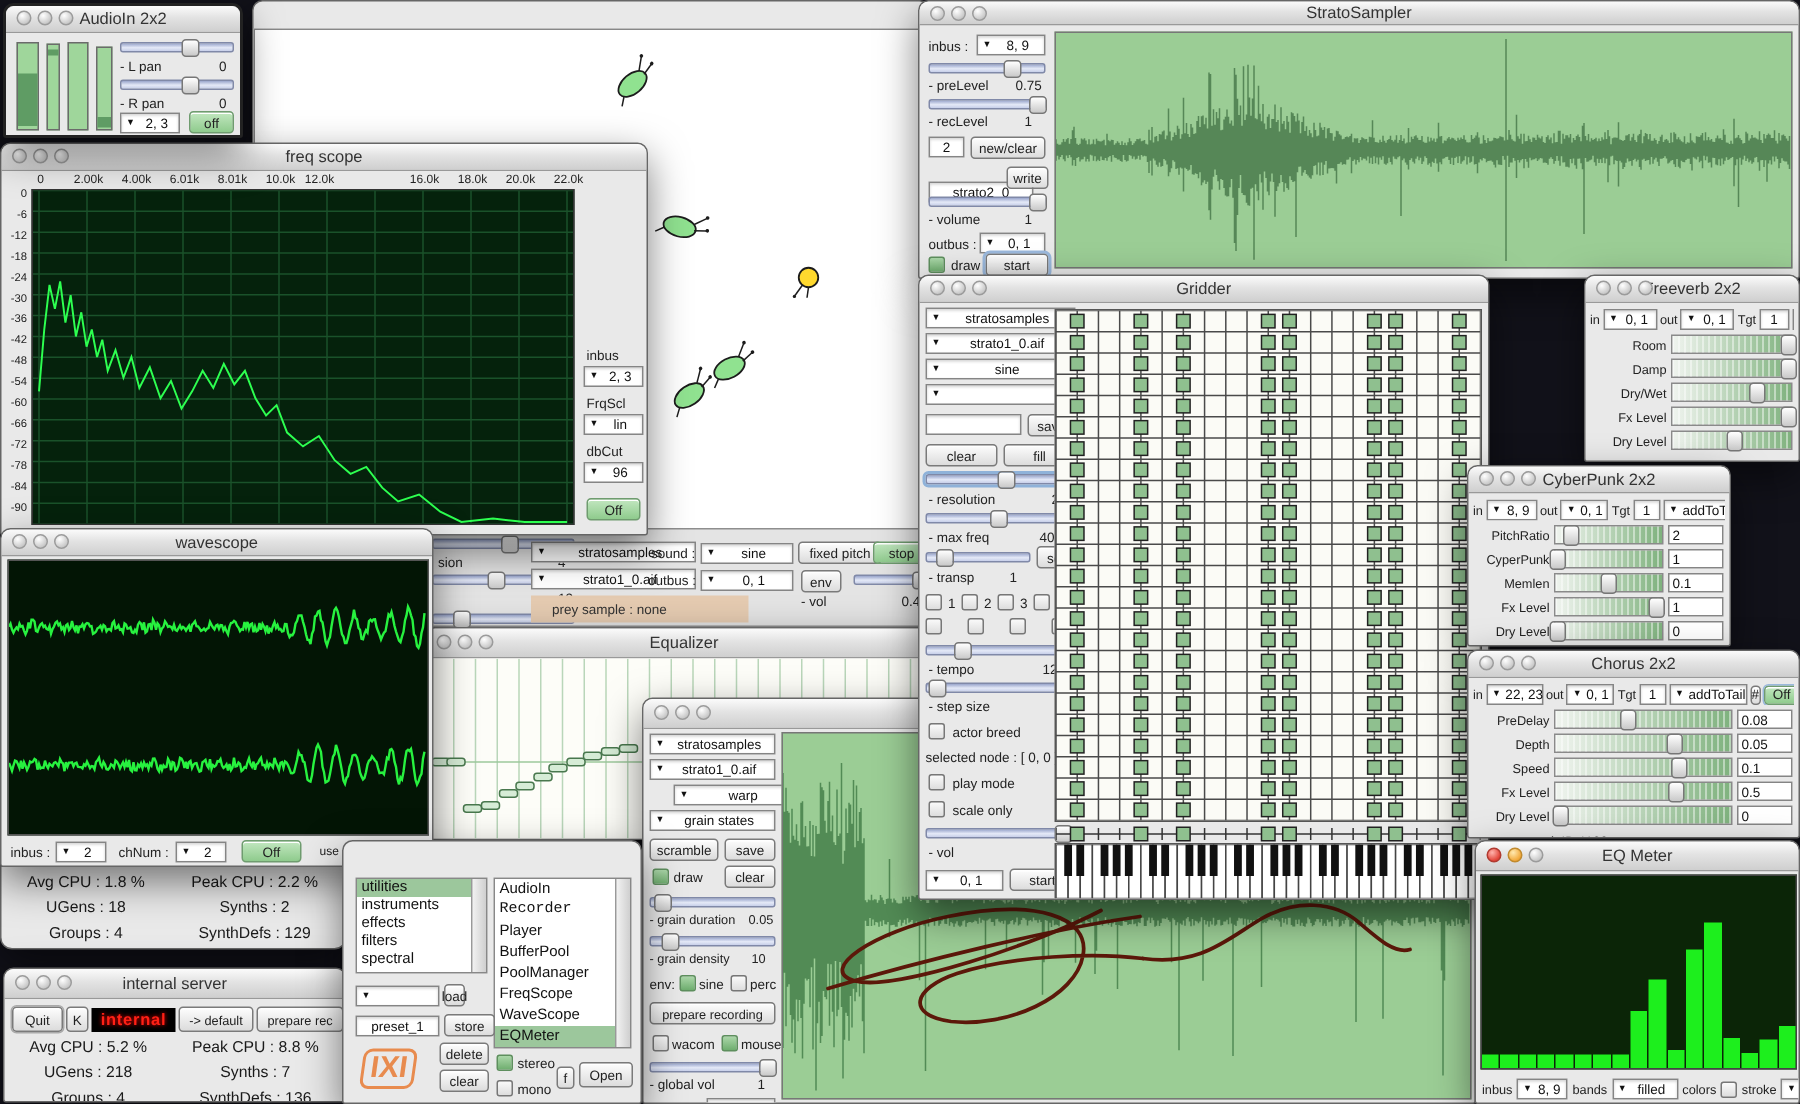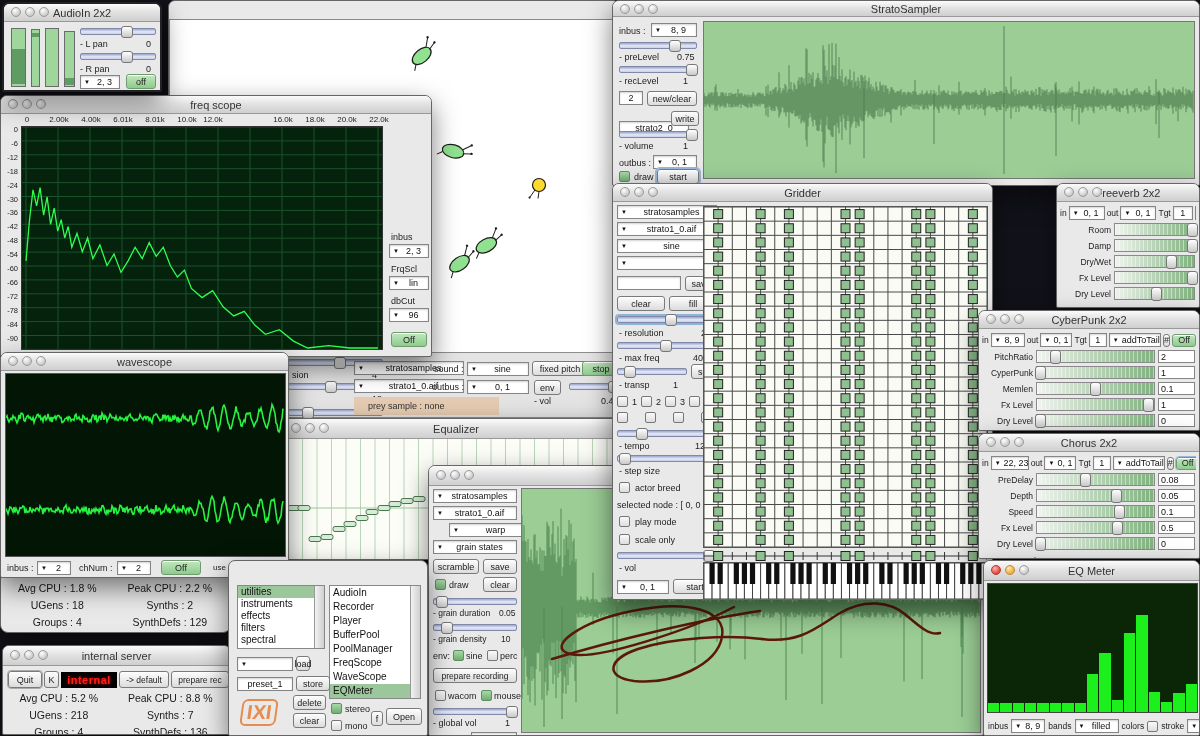--- a/index.html
+++ b/index.html
@@ -852,21 +852,21 @@
           <span class="fx-lbl">Dry Level</span>
           <div class="gsl" style="width: 150px;">
             <div class="th" style="left: calc(53% - 6px);"></div>
           </div>
         </div>
       </div>
     <div class="node-line">nodeID  none</div>
   </div>
 </div>
 
-<div class="win" id="w-cp" style="left:978px;top:310px;width:222px;height:121px;z-index:6">
+<div class="win" id="w-cp" style="left:978px;top:310px;width:176px;height:121px;z-index:6">
   <div class="tb">
       <span class="lights">
         <span class="light "></span>
         <span class="light "></span>
         <span class="light "></span>
       </span>
       <span>CyberPunk 2x2</span>
     </div>
   <div class="bd">
     <div class="fx-top">
@@ -1076,21 +1076,21 @@
     <div class="list" id="q-cats" style="left:8px;top:4px;width:88px;height:64px;padding-right:10px">
         <div class="it sel" style="line-height: 12px;">utilities</div>
         <div class="it" style="line-height: 12px;">instruments</div>
         <div class="it" style="line-height: 12px;">effects</div>
         <div class="it" style="line-height: 12px;">filters</div>
         <div class="it" style="line-height: 12px;">spectral</div>
         <div class="sbar"></div>
       </div>
     <div class="list" id="q-classes" style="left:100px;top:4px;width:92px;height:114px;padding-right:10px">
         <div class="it" style="line-height: 14px;">AudioIn</div>
-        <div class="it" style="line-height: 14px;">Recorder</div>
+        <div class="it" style="line-height: 14px; font-family: Liberation Mono, monospace;">Recorder</div>
         <div class="it" style="line-height: 14px;">Player</div>
         <div class="it" style="line-height: 14px;">BufferPool</div>
         <div class="it" style="line-height: 14px;">PoolManager</div>
         <div class="it" style="line-height: 14px;">FreqScope</div>
         <div class="it" style="line-height: 14px;">WaveScope</div>
         <div class="it sel" style="line-height: 14px;">EQMeter</div>
         <div class="sbar"></div>
       </div>
     <span class="dd abs" style="left:8px;top:76px;width:56px">
         <i class="tri">▼</i>

